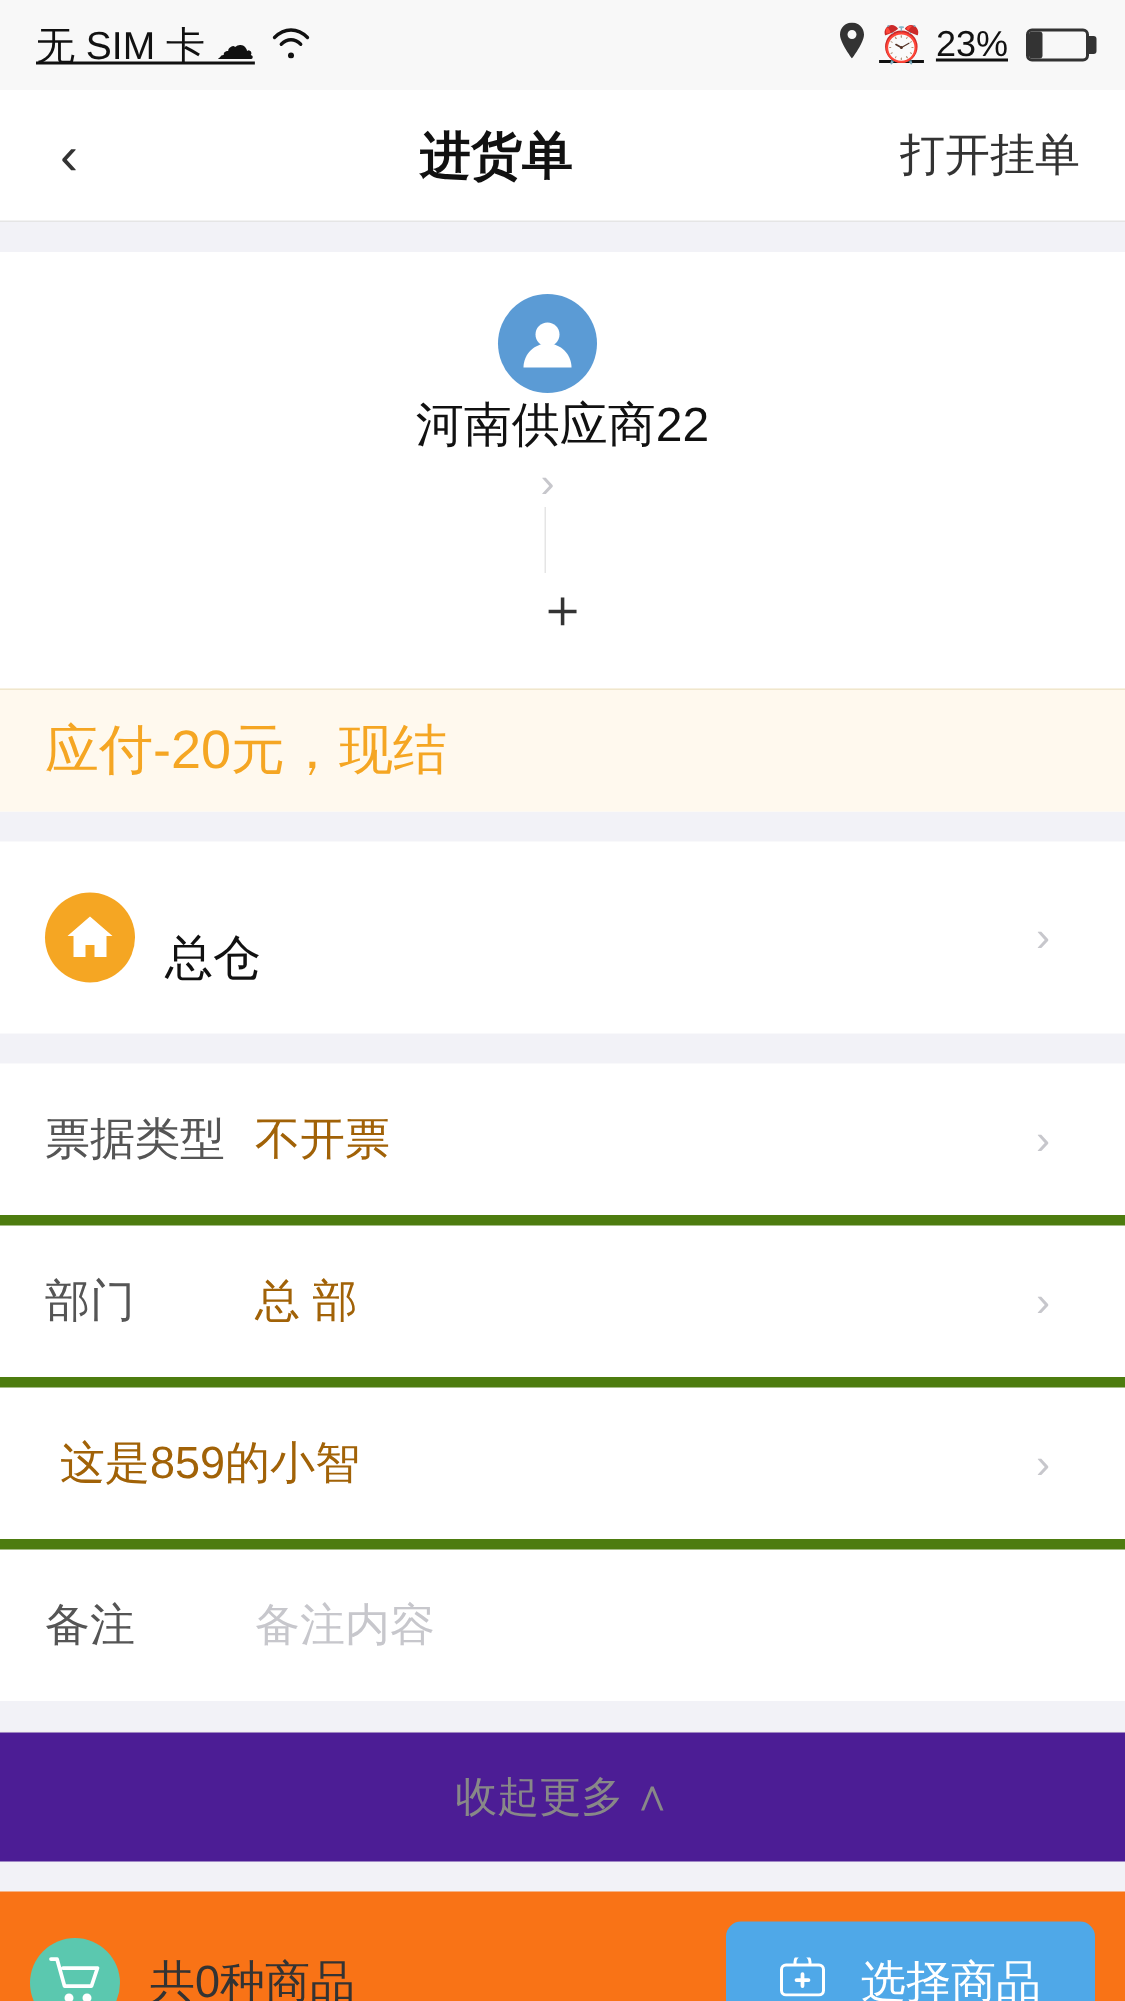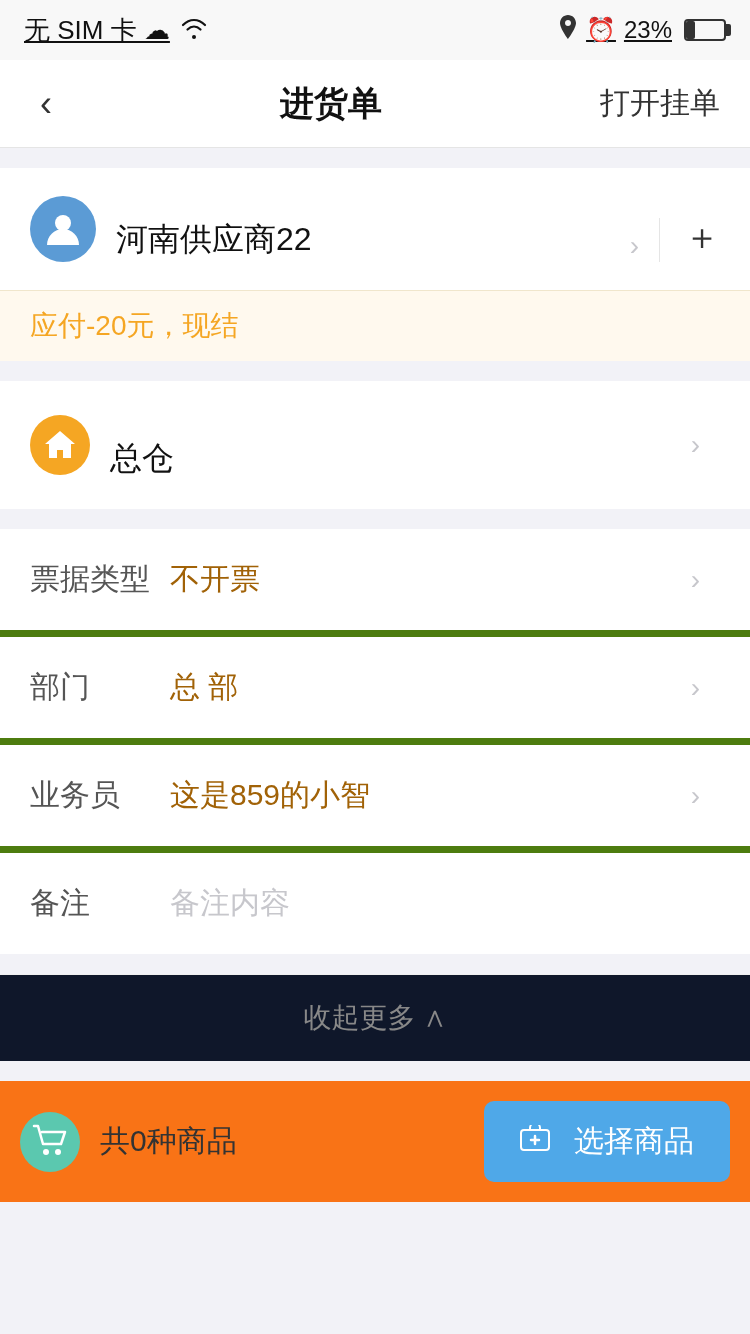--- a/index.html
+++ b/index.html
@@ -89,23 +89,24 @@
 
     
     .card {
       background: #fff;
       width: 100%;
     }
 
     
     .supplier-row {
       display: flex;
-      align-items: flex-end;
+      align-items: center;
       padding: 28px 30px;
       background: #fff;
+      flex-direction: column;
     }
     .supplier-avatar {
       width: 66px; height: 66px;
       border-radius: 50%;
       background: #5b9bd5;
       display: flex; align-items: center; justify-content: center;
       margin-right: 20px;
       flex-shrink: 0;
       overflow: hidden;
     }
@@ -129,21 +130,21 @@
     .add-icon {
       font-size: 36px;
       color: #333;
       cursor: pointer;
     }
 
     
     .notice-banner {
       background: #fff9ee;
       padding: 16px 30px;
-      font-size: 28px;
+      font-size: 36px;
       color: #f5a623;
       border-top: 1px solid #f0e6cc;
     }
 
     
     .warehouse-row {
       display: flex;
       align-items: center;
       padding: 28px 30px;
       background: #fff;
@@ -191,21 +192,21 @@
       font-size: 30px;
       color: #a16207;
       padding-left: 10px;
     }
     .form-value.placeholder {
       color: #c7c7cc;
     }
 
     
     .collapse-row {
-      background: #0f172a;
+      background: #4c1d95;
       display: flex;
       align-items: center;
       justify-content: center;
       padding: 24px;
       border-top: 1px solid #f0f0f0;
       margin-top: 20px;
       cursor: pointer;
     }
     .collapse-text {
       font-size: 28px;
@@ -330,21 +331,20 @@
     <span class="chevron-right">›</span>
   </div>
 
   <div class="form-row">
     <span class="form-label">部门</span>
     <span class="form-value">总 部</span>
     <span class="chevron-right">›</span>
   </div>
 
   <div class="form-row">
-    <span class="form-label">业务员</span>
     <span class="form-value">这是859的小智</span>
     <span class="chevron-right">›</span>
   </div>
 
   <div class="form-row">
     <span class="form-label">备注</span>
     <span class="form-value placeholder">备注内容</span>
   </div>
 </div>
 

